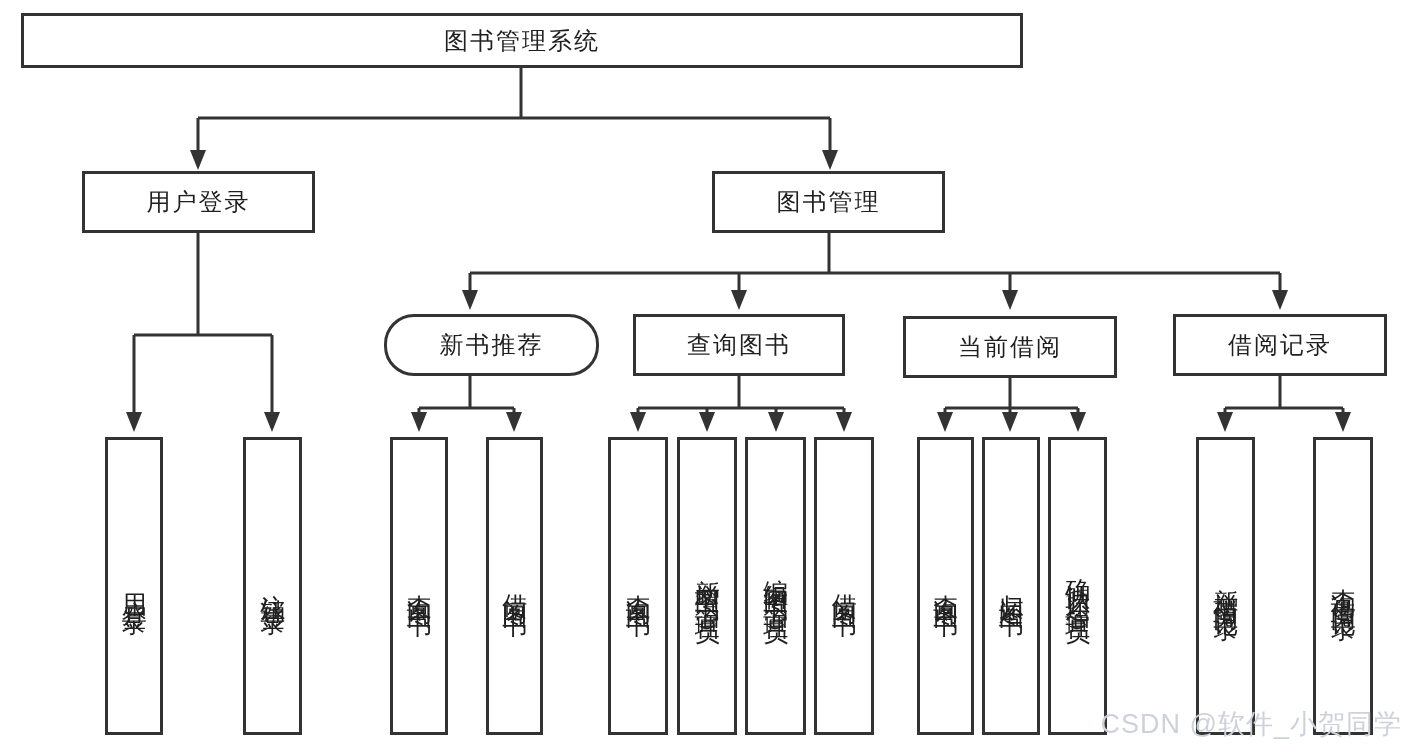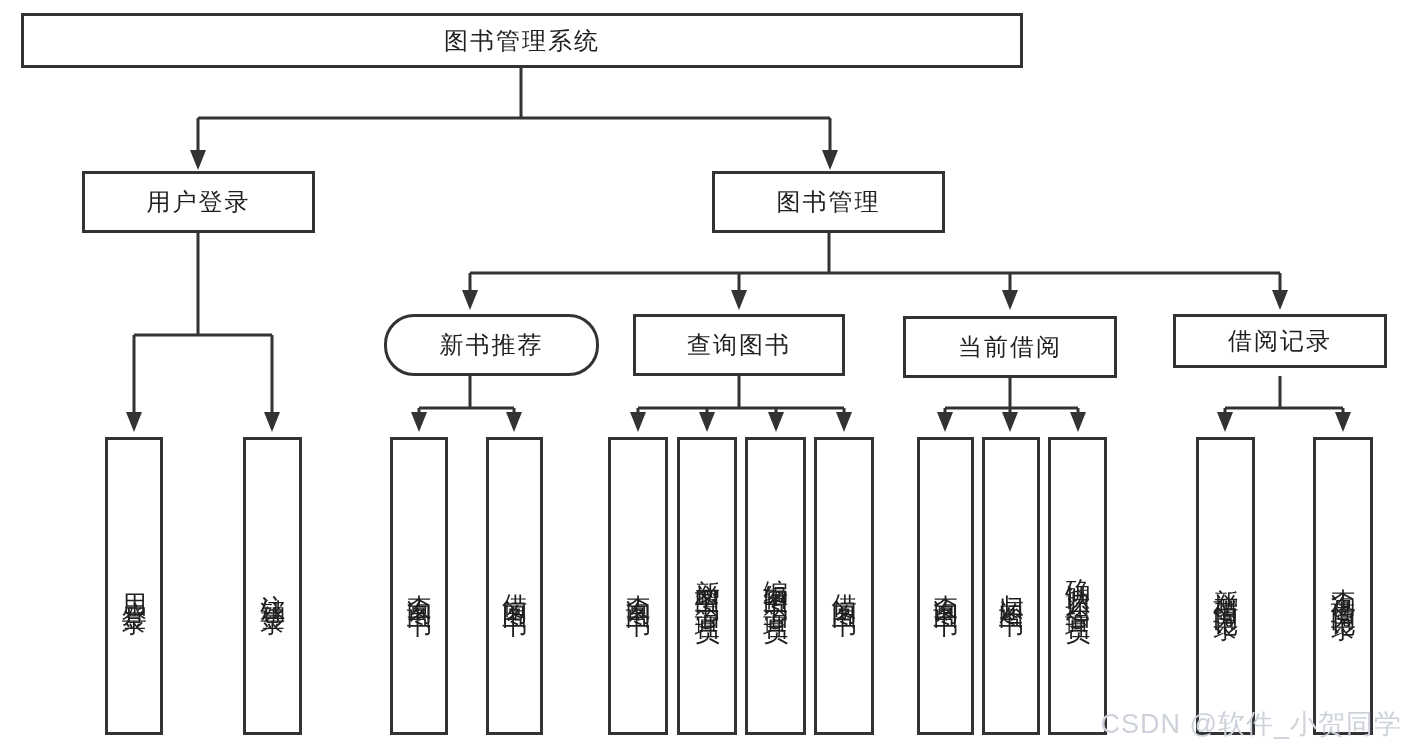--- a/index.html
+++ b/index.html
@@ -141,21 +141,21 @@
 
   <div class="node" style="left:384px; top:314px; width:215px; height:62px;border-radius:30px;">
     <span class="hlabel">新书推荐</span>
   </div>
   <div class="node" style="left:633px; top:314px; width:212px; height:62px;">
     <span class="hlabel">查询图书</span>
   </div>
   <div class="node" style="left:903px; top:316px; width:214px; height:62px;">
     <span class="hlabel">当前借阅</span>
   </div>
-  <div class="node" style="left:1173px; top:314px; width:214px; height:54px;">
+  <div class="node" style="left:1173px; top:314px; width:214px; height:62px;">
     <span class="hlabel">借阅记录</span>
   </div>
 
   <div class="node" style="left:105px; top:437px; width:58px; height:298px;">
     <span class="vlabel">用户登录</span>
   </div>
   <div class="node" style="left:243px; top:437px; width:59px; height:298px;">
     <span class="vlabel">注销登录</span>
   </div>
 

